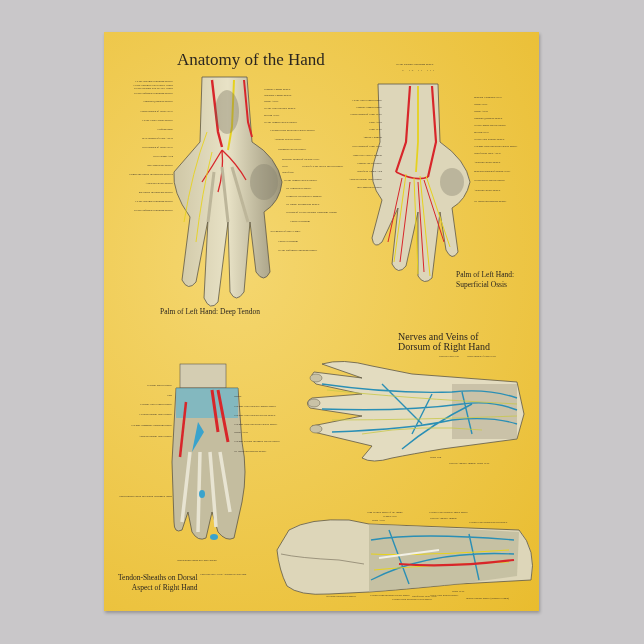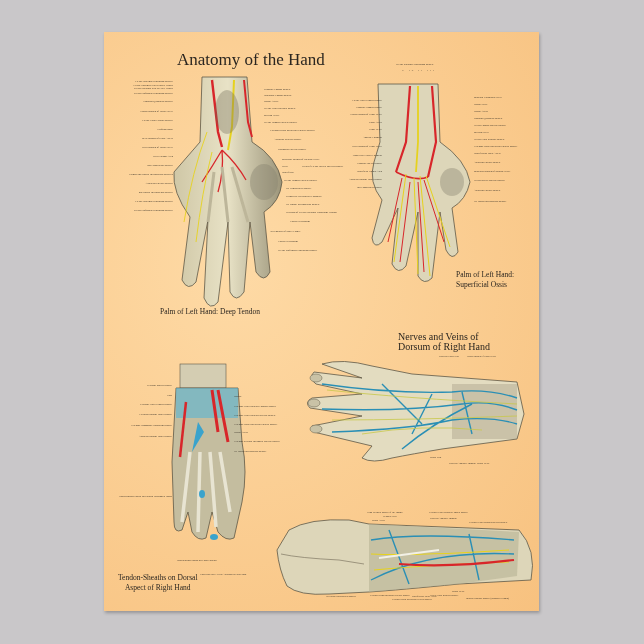--- a/index.html
+++ b/index.html
@@ -1,17 +1,17 @@
 <!DOCTYPE html>
 <html><head>
 <meta charset="utf-8">
 <style>
   html,body{margin:0;padding:0;}
   body{width:644px;height:644px;background:#c9c7c9;position:relative;overflow:hidden;font-family:"Liberation Serif","DejaVu Serif",serif;}
-  .poster{position:absolute;left:104px;top:32px;width:435px;height:579px;background:#fdba74;box-shadow:1px 2px 3px rgba(0,0,0,0.25);overflow:hidden;}
+  .poster{position:absolute;left:104px;top:32px;width:435px;height:579px;background:#eab308;box-shadow:1px 2px 3px rgba(0,0,0,0.25);overflow:hidden;}
   .poster:before{content:"";position:absolute;inset:0;background:radial-gradient(ellipse at 30% 40%,rgba(255,250,215,0.5),rgba(230,215,160,0.25));}
   .title{position:absolute;left:73px;top:18px;font-size:17px;color:#2b2620;}
   .caption{position:absolute;font-size:8px;color:#2b2620;line-height:10px;font-family:Liberation Serif, serif;}
   .label{position:absolute;font-size:2.6px;color:#3a3328;line-height:3.2px;white-space:nowrap;}
   svg{position:absolute;}
   .copyright{position:absolute;font-size:2.6px;color:#4a4236;}
 </style>
 </head>
 <body>
 
@@ -178,21 +178,21 @@
   <div style="position:absolute;left:130px;top:360px;width:60px;">
     <div class="label" style="position:relative;font-size:2.6px;line-height:10px;">Radius</div>
     <div class="label" style="position:relative;font-size:2.6px;line-height:9px;">Extensor Carpi Radialis Longior Muscle</div>
     <div class="label" style="position:relative;font-size:2.6px;line-height:9px;">Extensor Carpi Radialis Brevior Muscle</div>
     <div class="label" style="position:relative;font-size:2.6px;line-height:9px;">Extensor Ossis Metacarpi Pollicis Muscle</div>
     <div class="label" style="position:relative;font-size:2.6px;line-height:8px;">Radial Artery</div>
     <div class="label" style="position:relative;font-size:2.6px;line-height:9px;">Extensor Secundi Internodii Pollicis Muscle</div>
     <div class="label" style="position:relative;font-size:2.6px;line-height:11px;">1st Dorsal Interosseous Muscle</div>
   </div>
   <div class="label" style="left:73px;top:527px;font-size:2.6px;">Subcutaneous Bursa over 2nd Phalanx</div>
-  <div class="caption" style="left:14px;top:541px;font-size:7.5px;text-align:center;">
+  <div class="caption" style="left:14px;top:541px;font-size:7.5px;text-align:right;">
     <div>Tendon-Sheaths on Dorsal</div>
     <div>Aspect of Right Hand</div>
   </div>
   <div class="copyright" style="left:96px;top:541px;">Copyright 2013 www.AnatomicalPrints.com</div>
 
   <svg style="left:165px;top:478px;" width="275" height="90" viewBox="0 0 275 90">
     <path d="M20 20 Q40 8 80 10 L100 14 L250 20 Q268 40 262 70 L190 74 Q130 80 100 82 L60 84 Q30 86 18 76 Q10 60 8 40 Z" fill="#ddd6b9" stroke="#5e5846" stroke-width="0.8"></path>
     <path d="M12 44 Q30 48 70 50 L95 54" stroke="#6e6754" stroke-width="0.6" fill="none"></path>
     <path d="M100 14 L100 82 L190 74 L248 66 L250 22 Z" fill="#b8b294" opacity="0.6"></path>
     <path d="M102 30 Q150 22 245 30 M102 70 Q160 40 245 44 M120 20 L140 74 M200 24 L210 70" stroke="#2a8fb5" stroke-width="1.4" fill="none"></path>

